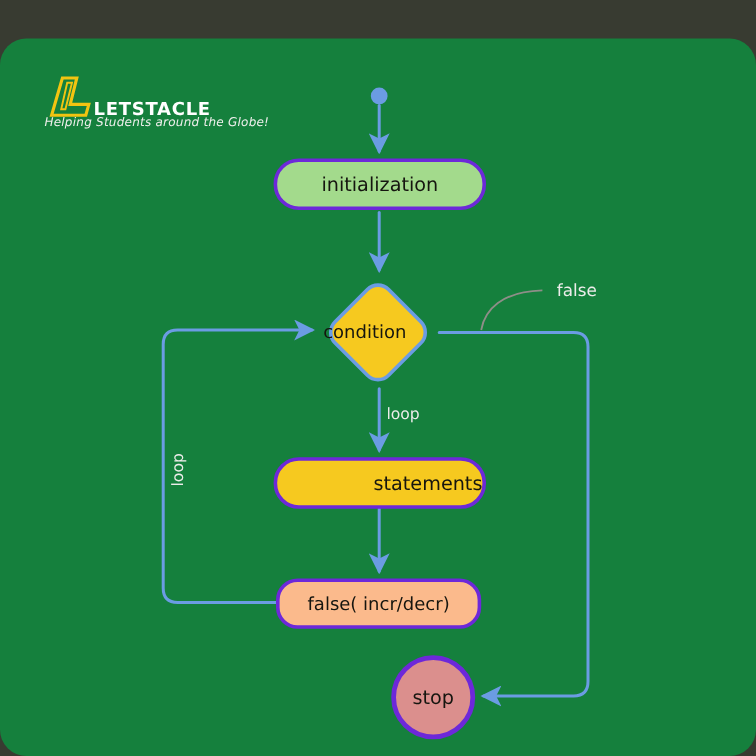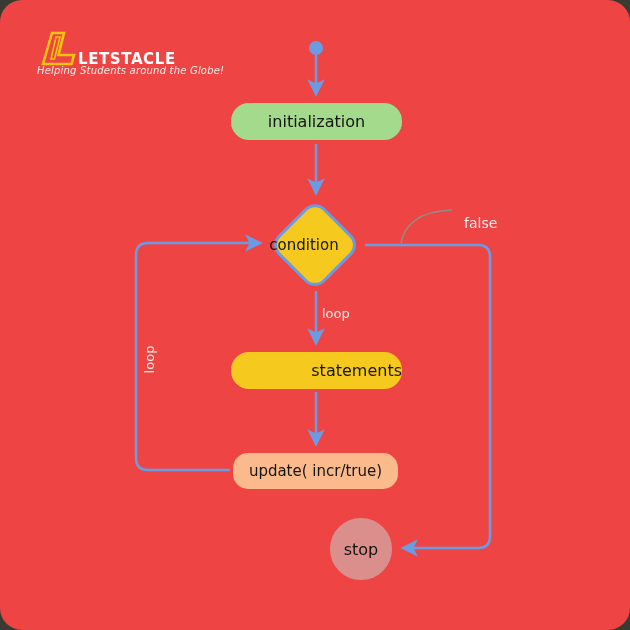--- a/index.html
+++ b/index.html
@@ -4,43 +4,44 @@
 <style>
   html,body{margin:0;padding:0;}
   body{
     width:630px;height:630px;
     background:#383b31;
     font-family:"DejaVu Sans",sans-serif;
     position:relative;overflow:hidden;
   }
   .card{
     position:absolute;inset:0;
-    background:#ef4444;
+    background:#15803d;
     border-radius:22px;
+    margin-top:32px;
   }
   .wires{position:absolute;left:0;top:0;pointer-events:none;}
 
   
   .logo{position:absolute;left:36px;top:28px;width:180px;height:56px;}
   .logo-glyph{position:absolute;left:0;top:2px;}
   .brand{
     position:absolute;left:42px;top:22px;
     font-size:15px;font-weight:bold;letter-spacing:.6px;color:#ffffff;
   }
   .tagline{
     position:absolute;left:1px;top:37px;
     font-size:10px;font-style:italic;color:#efefec;white-space:nowrap;
     letter-spacing:.2px;
   }
 
   
   .node{
     position:absolute;box-sizing:border-box;
     display:flex;align-items:center;justify-content:center;
-    border:3px solid #ef4444;
+    border:3px solid #6d28d9;
     color:#15150f;font-size:16px;
   }
   .n-init{left:228px;top:100px;width:177px;height:43px;border-radius:21px;background:#a3da8c;}
   .n-stmt{left:228px;top:349px;width:177px;height:43px;border-radius:21px;background:#f6c91f;justify-content:flex-end;}
   .n-upd {left:230px;top:450px;width:171px;height:42px;border-radius:18px;background:#fbba8c;font-size:15px;}
   .n-stop{left:326px;top:514px;width:70px;height:70px;border-radius:50%;border-width:4px;background:#db8f8d;}
   .diamond{
     position:absolute;box-sizing:border-box;
     left:282px;top:212px;width:66px;height:66px;
     transform:rotate(45deg);
@@ -48,21 +49,21 @@
     background:#f6c91f;
   }
   .diamond-label{
     position:absolute;left:258px;top:236px;width:92px;
     text-align:center;color:#15150f;font-size:15px;
   }
 
   
   .edge-label{position:absolute;color:#ececea;font-size:13px;}
   .lbl-true {left:322px;top:306px;}
-  .lbl-false{left:464px;top:215px;font-size:14px;}
+  .lbl-false{left:464px;top:203px;font-size:14px;}
   .lbl-loop {left:128px;top:352px;width:42px;text-align:center;transform:rotate(-90deg);}
 </style>
 </head>
 <body>
 
 <div class="card">
 
   <div class="logo">
     <svg class="logo-glyph" width="40" height="40" viewBox="0 0 40 40">
       <path d="M16,3 L28,3 L22.5,25 L38,25 L35.5,34 L7,34 Z" fill="none" stroke="#f2c411" stroke-width="2.6" stroke-linejoin="miter"></path>
@@ -98,21 +99,21 @@
   </div>
 
   <div class="diamond"></div>
   <div class="diamond-label">condition</div>
 
   <div class="node n-stmt">
     <span>statements</span>
   </div>
 
   <div class="node n-upd">
-    <span>update( incr/true)</span>
+    <span>false( incr/decr)</span>
   </div>
 
   <div class="node n-stop">
     <span>stop</span>
   </div>
 
   <div class="edge-label lbl-true">loop</div>
   <div class="edge-label lbl-false">false</div>
   <div class="edge-label lbl-loop">loop</div>
 

